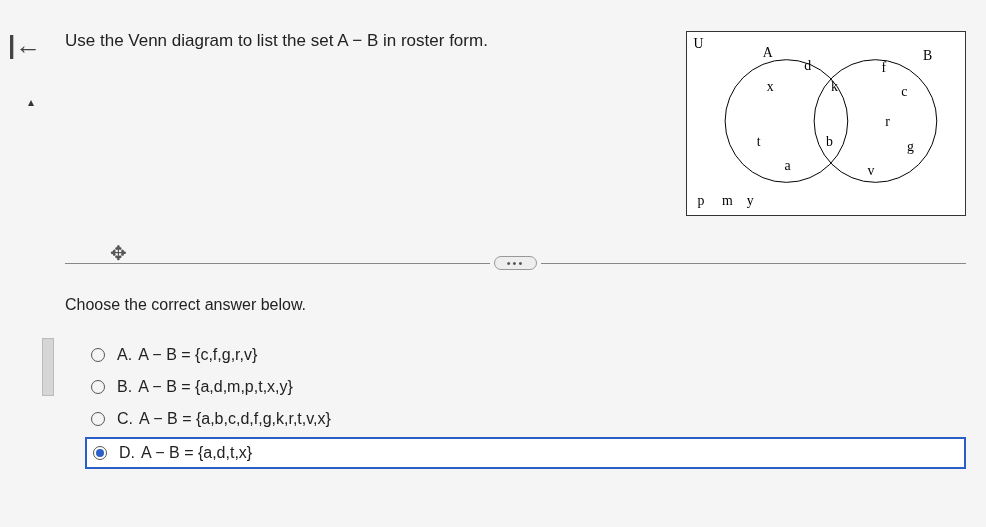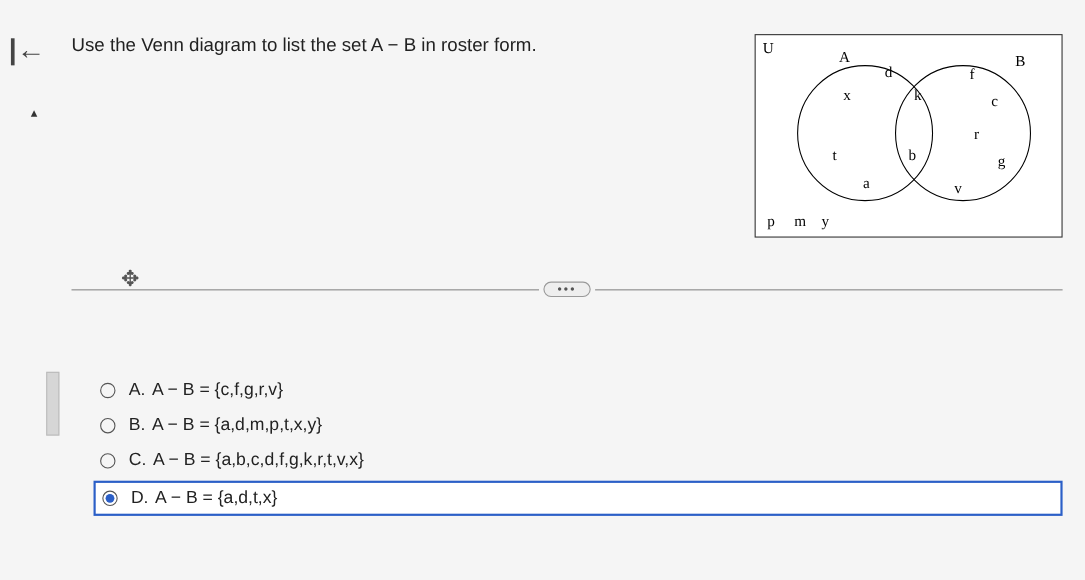--- a/index.html
+++ b/index.html
@@ -180,20 +180,21 @@
   </div>
 
   <div class="move-handle">✥</div>
 
   <div class="divider-wrap">
     <hr class="divider-line">
     <span class="dots-pill">•••</span>
     <hr class="divider-line">
   </div>
 
+  <div class="prompt">Choose the correct answer below.</div>
 
   <div class="options">
       <div class="option-row">
         <span class="radio"></span>
         <span class="opt-letter">A.</span>
         <span>A − B = {c,f,g,r,v}</span>
       </div>
       <div class="option-row">
         <span class="radio"></span>
         <span class="opt-letter">B.</span>

